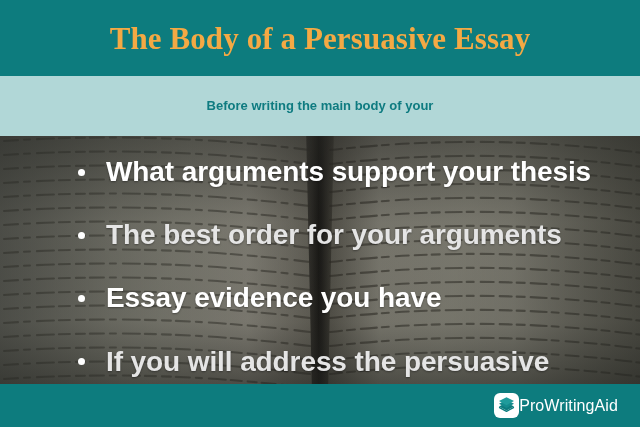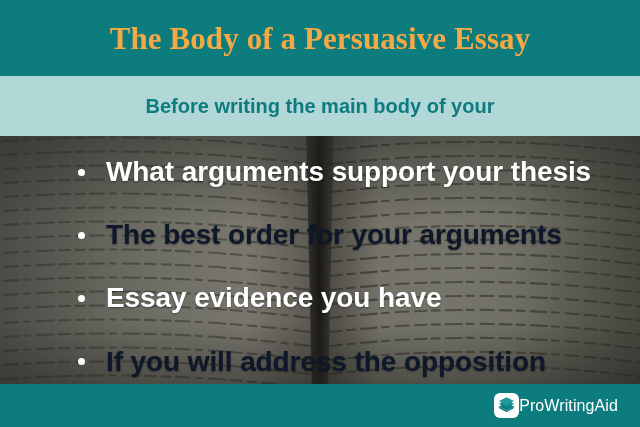--- a/index.html
+++ b/index.html
@@ -48,21 +48,21 @@
     height: 60px;
     background: #b1d7d7;
     display: flex;
     flex-direction: column;
     align-items: center;
     justify-content: center;
   }
   .subtitle-line {
     font-family: "Liberation Sans", sans-serif;
     font-weight: bold;
-    font-size: 20px;
+    font-size: 13px;
     color: #0e7b80;
     line-height: 1.34;
     text-align: center;
     white-space: nowrap;
   }
 
   
   .photo-area {
     position: absolute;
     left: 0; top: 136px;
@@ -118,21 +118,21 @@
   .bullet-text {
     font-family: "Liberation Sans", sans-serif;
     font-weight: bold;
     font-size: 28px;
     line-height: 1.1;
     letter-spacing: -0.1px;
     white-space: nowrap;
     text-shadow: 0 1px 2px rgba(0,0,0,0.35);
   }
   .c-white  { color: #ffffff; }
-  .c-teal   { color: #0f172a; }
+  .c-teal   { color: #e5e5e5; }
   .d-white  { background: #ffffff; }
 
   
   .footer-band {
     position: absolute;
     left: 0; top: 384px;
     width: 640px;
     height: 43px;
     background: #0d7c7e;
   }
@@ -278,21 +278,21 @@
       <span class="bullet-text c-teal">The best order for your arguments</span>
     </div>
 
     <div class="bullet-row">
       <span class="bullet-dot d-white"></span>
       <span class="bullet-text c-white">Essay evidence you have</span>
     </div>
 
     <div class="bullet-row">
       <span class="bullet-dot d-white"></span>
-      <span class="bullet-text c-teal">If you will address the opposition</span>
+      <span class="bullet-text c-teal">If you will address the persuasive</span>
     </div>
 
 
   </div>
 
   <div class="footer-band">
     <div class="brand">
       <span class="brand-mark">
         <svg width="19" height="19" viewBox="0 0 24 24" aria-hidden="true">
           <path d="M2.5 13.2 L12 8.2 L21.5 13.2 L12 18.4 Z" fill="#0d7c7e"></path>

